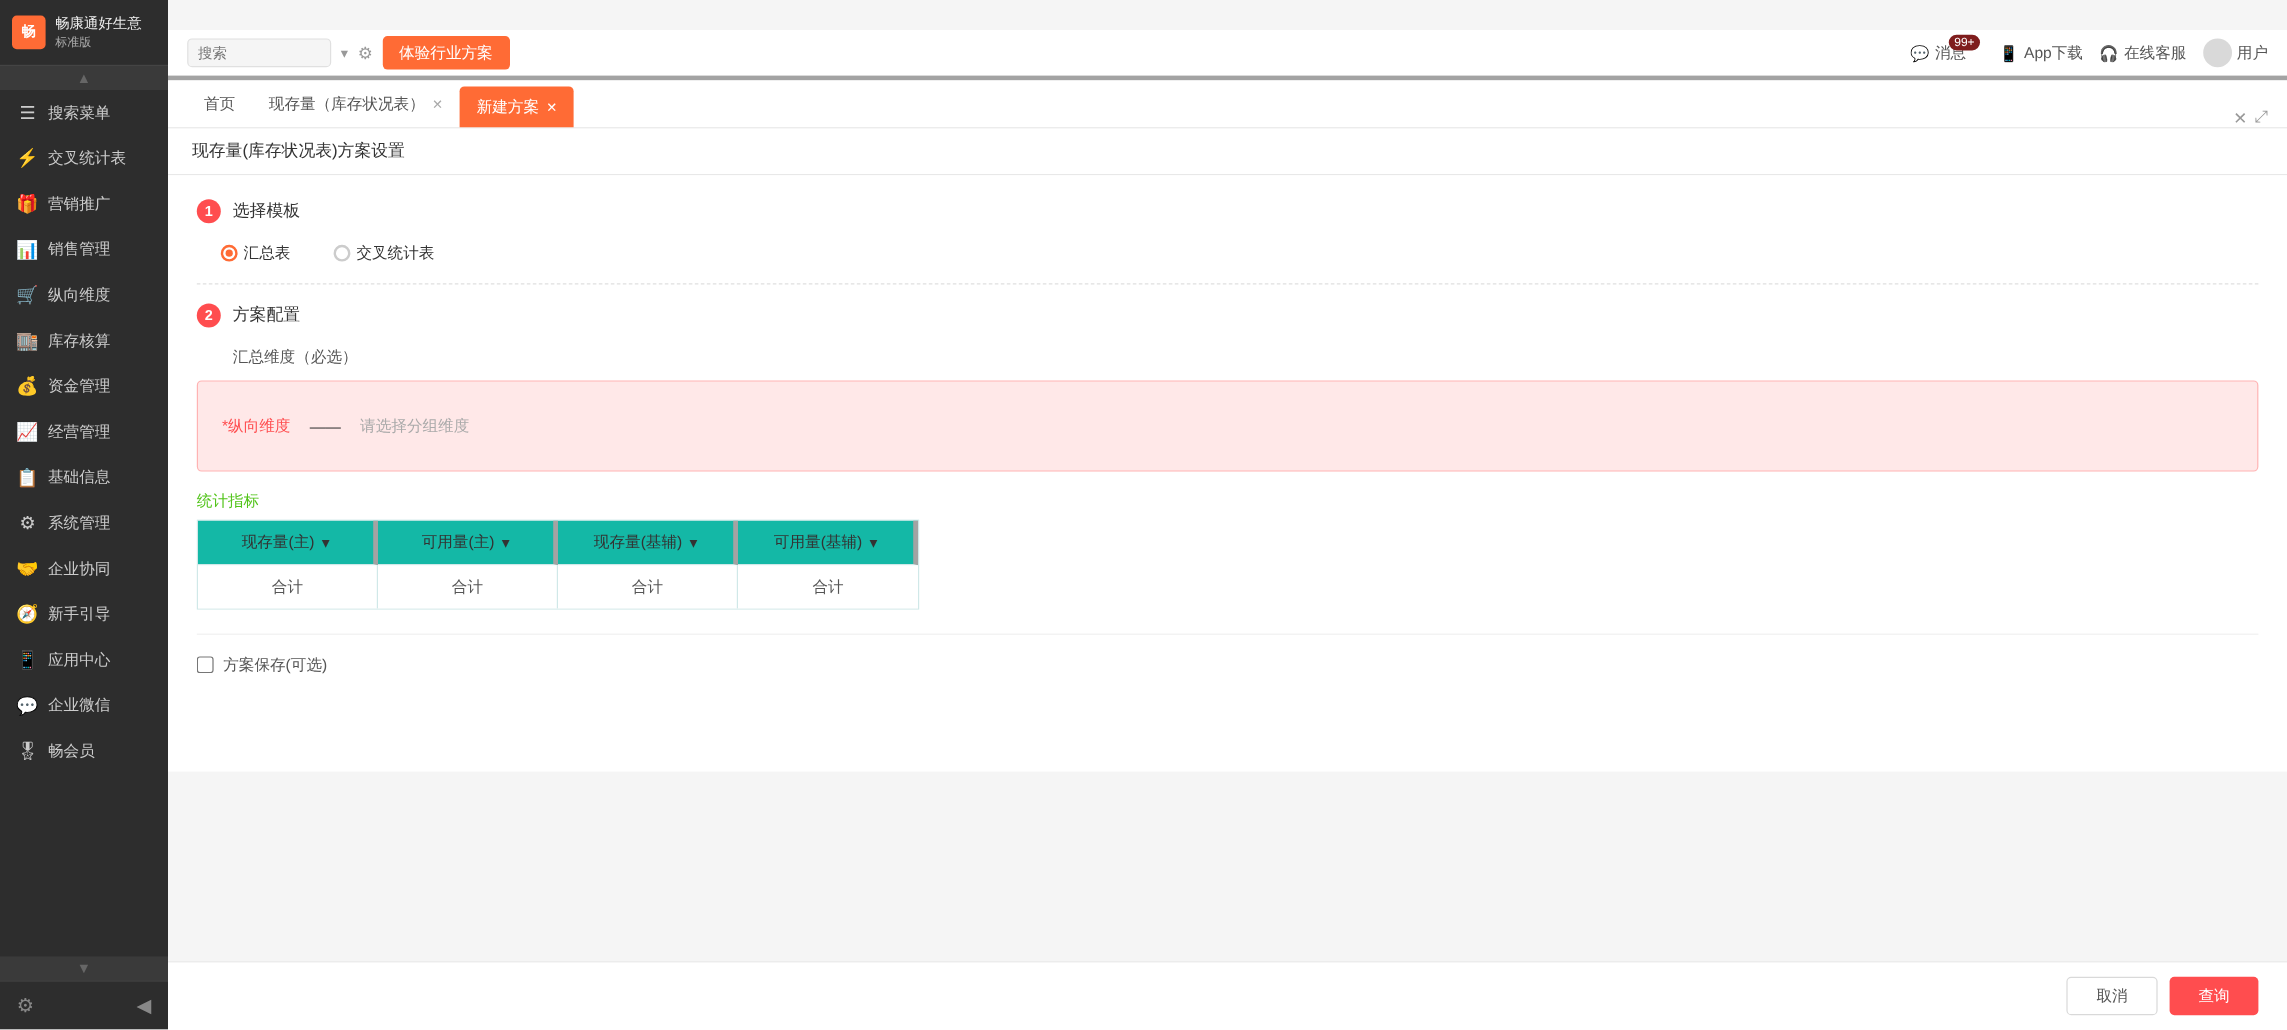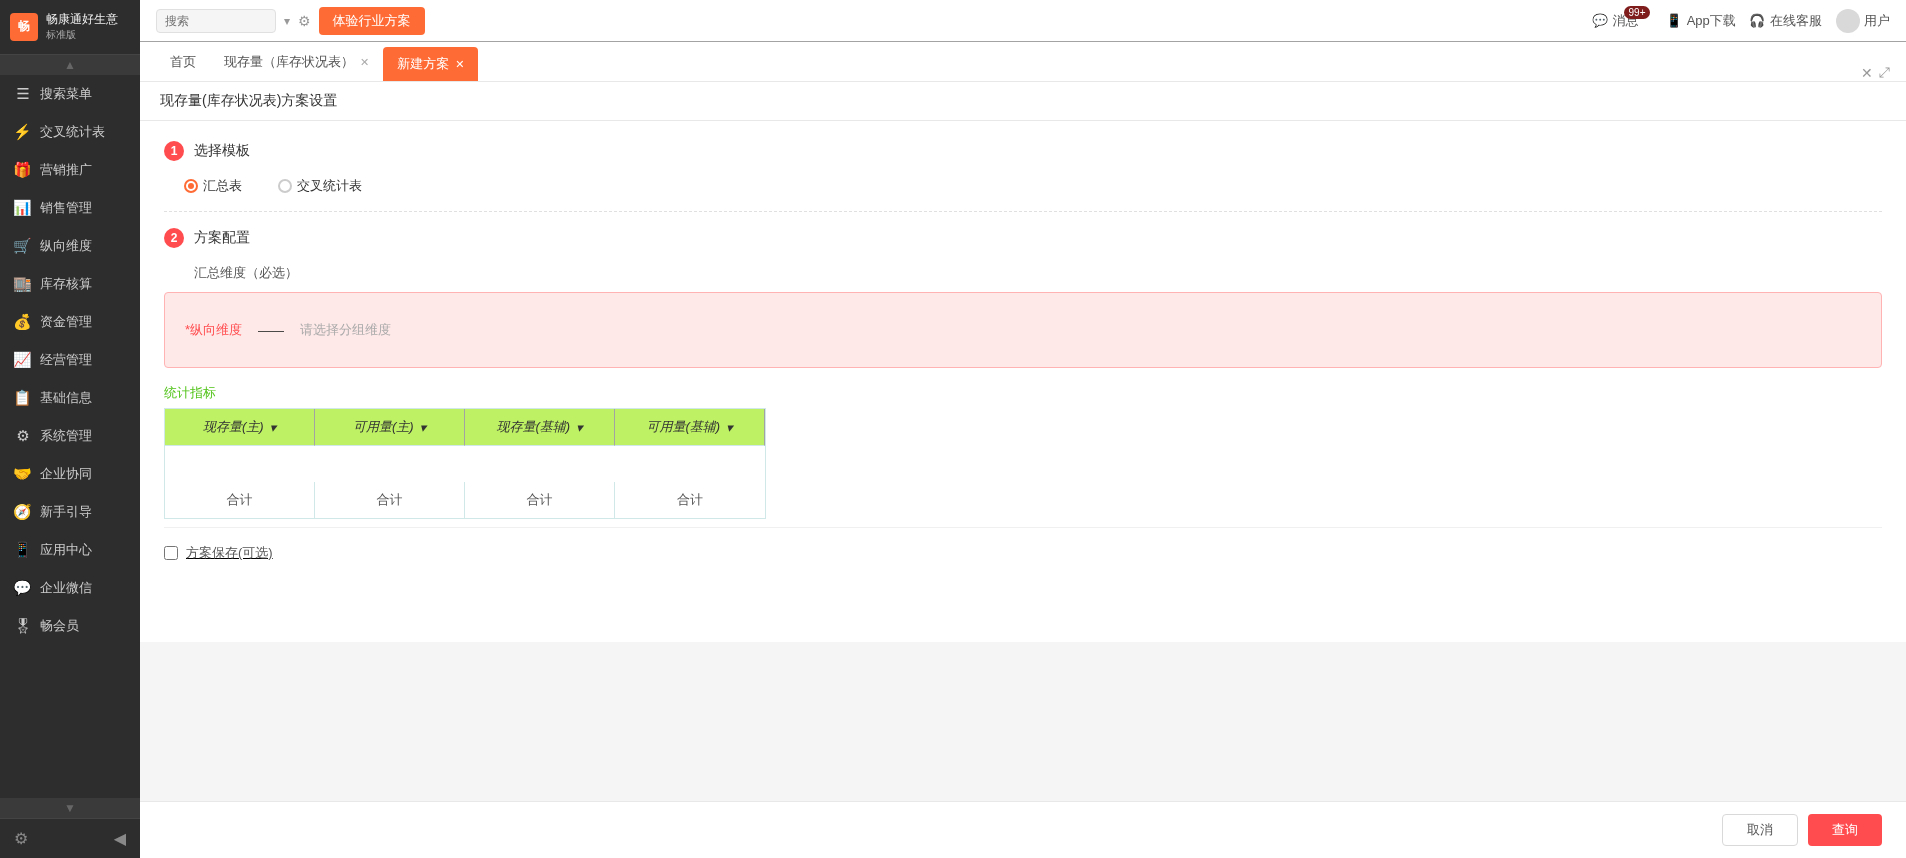--- a/index.html
+++ b/index.html
@@ -45,24 +45,25 @@
     }
     .sidebar-footer-icon { color: #888; cursor: pointer; font-size: 16px; }
 
     
     .main { flex: 1; display: flex; flex-direction: column; overflow: hidden; }
 
     
     .topbar {
       height: 42px;
       background: #fff;
-      border-bottom: 1px solid #a3a3a3;
+      border-bottom: 4px solid #a3a3a3;
       display: flex; align-items: center; justify-content: space-between;
       padding: 0 16px;
       flex-shrink: 0;
+      margin-top: 25px;
     }
     .topbar-left { display: flex; align-items: center; gap: 8px; }
     .topbar-search {
       background: #f5f5f5; border: 1px solid #e0e0e0; border-radius: 4px;
       padding: 4px 8px; font-size: 12px; color: #999; width: 120px;
     }
     .topbar-arrow { color: #999; cursor: pointer; font-size: 12px; }
     .topbar-gear { color: #999; cursor: pointer; font-size: 14px; }
     .topbar-btn {
       background: #ff6b35; color: #fff; border: none; border-radius: 4px;
@@ -154,40 +155,39 @@
 
     .stat-section { }
     .stat-section-label { color: #52c41a; font-size: 13px; margin-bottom: 6px; }
 
     .stat-grid {
       border: 1px solid #d0e8e8;
       display: inline-grid;
       grid-template-columns: repeat(4, 150px);
     }
     .stat-grid-header {
-      background: #bef264; padding: 9px 10px;
+      background: #14b8a6; padding: 9px 10px;
       font-size: 13px; color: #333; text-align: center;
-      border-right: 1px solid #a3a3a3; border-bottom: 1px solid #d0e8e8;
-      display: flex; align-items: center; justify-content: center; gap: 6px; font-style: italic;
+      border-right: 4px solid #a3a3a3; border-bottom: 1px solid #d0e8e8;
+      display: flex; align-items: center; justify-content: center; gap: 6px;
     }
     .stat-grid-header:last-child { border-right: none; }
     .stat-grid-body {
       background: #fff; padding: 9px 10px;
       font-size: 13px; color: #555; text-align: center;
       border-right: 1px solid #d0e8e8;
-      margin-top: 36px;
     }
     .stat-grid-body:last-child { border-right: none; }
 
     .tips-section { margin-top: 20px; color: #bbb; font-size: 12px; line-height: 1.8; }
     .tips-section .tip { display: flex; gap: 6px; }
 
     .save-section {
-      display: flex; align-items: center; gap: 8px; margin-top: 8px;
-      padding-top: 16px; border-top: 1px solid #f0f0f0; text-decoration: underline;
+      display: flex; align-items: center; gap: 8px; margin-top: 20px;
+      padding-top: 16px; border-top: 1px solid #f0f0f0;
     }
     .save-checkbox {
       width: 14px; height: 14px; border: 1px solid #d9d9d9; cursor: pointer;
     }
     .save-label { font-size: 13px; color: #555; }
 
     
     .footer-bar {
       position: fixed; bottom: 0; right: 0;
       width: calc(100% - 140px);

